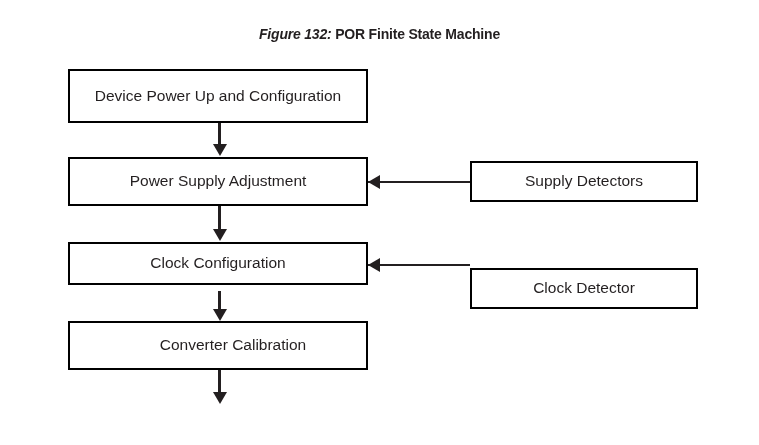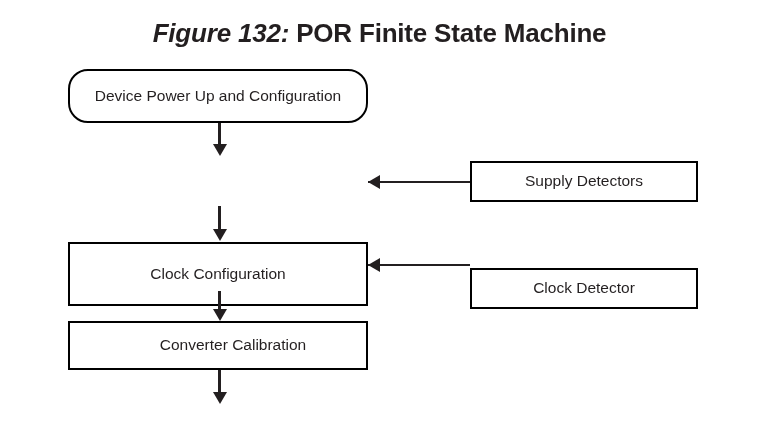--- a/index.html
+++ b/index.html
@@ -12,24 +12,24 @@
     height: 445px;
     position: relative;
     overflow: hidden;
     font-family: "Liberation Sans", sans-serif;
     color: #231f20;
   }
 
   #figure-title {
     position: absolute;
     left: 0;
-    top: 18px;
+    top: 26px;
     width: 759px;
     text-align: center;
-    font-size: 26px;
+    font-size: 14px;
     font-weight: bold;
     letter-spacing: -0.2px;
     white-space: nowrap;
   }
   #figure-title .fig-label {
     font-style: italic;
   }
   #figure-title .fig-caption {
     font-style: normal;
   }
@@ -51,23 +51,23 @@
     align-items: center;
     justify-content: center;
     text-align: center;
     font-size: 15.5px;
     line-height: 1.22;
     color: #231f20;
     padding: 2px 6px;
   }
 
   
-  #node-power-up      { left: 68px;  top: 69px;  width: 300px; height: 54px; border-radius: 20px; }
+  #node-power-up      { left: 68px;  top: 69px;  width: 300px; height: 54px; }
   #node-supply-adjust { left: 68px;  top: 157px; width: 300px; height: 49px; }
-  #node-clock-config  { left: 68px;  top: 242px; width: 300px; height: 64px; }
+  #node-clock-config  { left: 68px;  top: 242px; width: 300px; height: 43px; }
   #node-converter-cal { left: 68px;  top: 321px; width: 300px; height: 49px; padding-left: 36px; }
   #node-done          { left: 68px;  top: 405px; width: 300px; height: 38px; }
 
   
   #node-supply-detectors { left: 470px; top: 161px; width: 228px; height: 41px; }
   #node-clock-detector   { left: 470px; top: 244px; width: 228px; height: 41px; margin-top: 24px; }
 
   
   .conn-line-v {
     position: absolute;
@@ -125,20 +125,23 @@
 
 <div class="diagram">
 
   <div class="node" id="node-power-up">
     <span>Device Power Up and Configuration</span>
   </div>
 
   <div class="conn-line-v" id="conn-1-line"></div>
   <div class="arrowhead-down" id="conn-1-head"></div>
 
+  <div class="node" id="node-supply-adjust">
+    <span>Power Supply Adjustment</span>
+  </div>
 
   <div class="conn-line-v" id="conn-2-line"></div>
   <div class="arrowhead-down" id="conn-2-head"></div>
 
   <div class="node" id="node-clock-config">
     <span>Clock Configuration</span>
   </div>
 
   <div class="conn-line-v" id="conn-3-line"></div>
   <div class="arrowhead-down" id="conn-3-head"></div>

